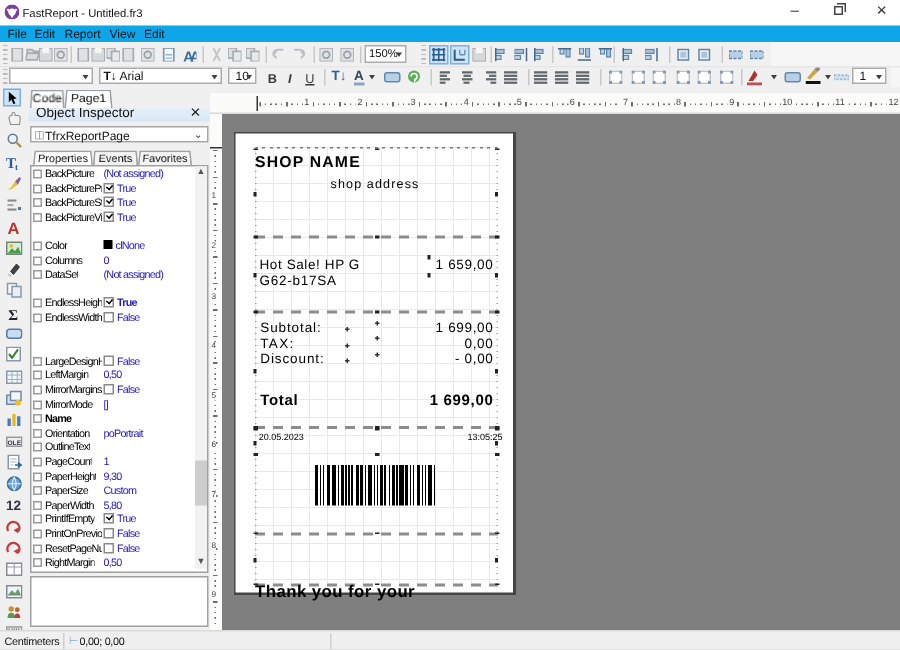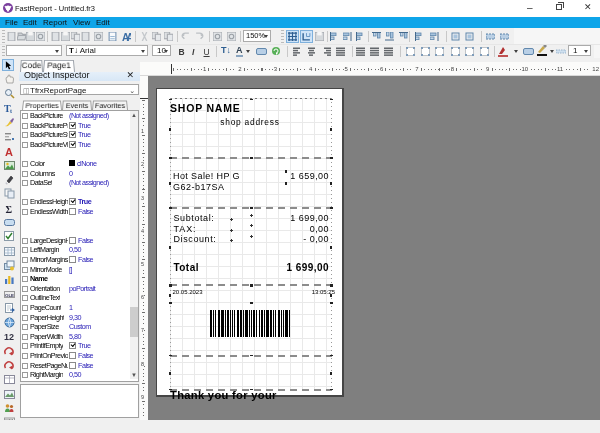--- a/index.html
+++ b/index.html
@@ -743,12 +743,19 @@
             <rect x="65" y="0" width="1" height="27" fill="#000"></rect>
             <rect x="68" y="0" width="2" height="27" fill="#000"></rect>
             <rect x="71" y="0" width="1" height="27" fill="#000"></rect>
             <rect x="73" y="0" width="1" height="27" fill="#000"></rect>
             <rect x="75" y="0" width="3" height="27" fill="#000"></rect>
             <rect x="79" y="0" width="1" height="27" fill="#000"></rect>
           </svg></div>
 <div class="rc" style="left:13px;width:160px;text-align:left;top:268.152px;font-size:11.2px;font-weight:bold;letter-spacing:0.3px;margin-top:32px;">Thank you for your</div>
 </div>
 </div>
+<div id="status" class="abs">
+<span style="position:absolute;left:3px;top:2px">Centimeters</span>
+<div style="position:absolute;left:42px;top:1px;width:1px;height:11px;background:#d0d0d0"></div>
+<span style="position:absolute;left:46px;top:2px;color:#88a8c8;font-size:7px">⊢</span>
+<span style="position:absolute;left:53px;top:2px">0,00; 0,00</span>
+<div style="position:absolute;left:220px;top:1px;width:1px;height:11px;background:#d0d0d0"></div>
+</div>
 </div>
 </body></html>

